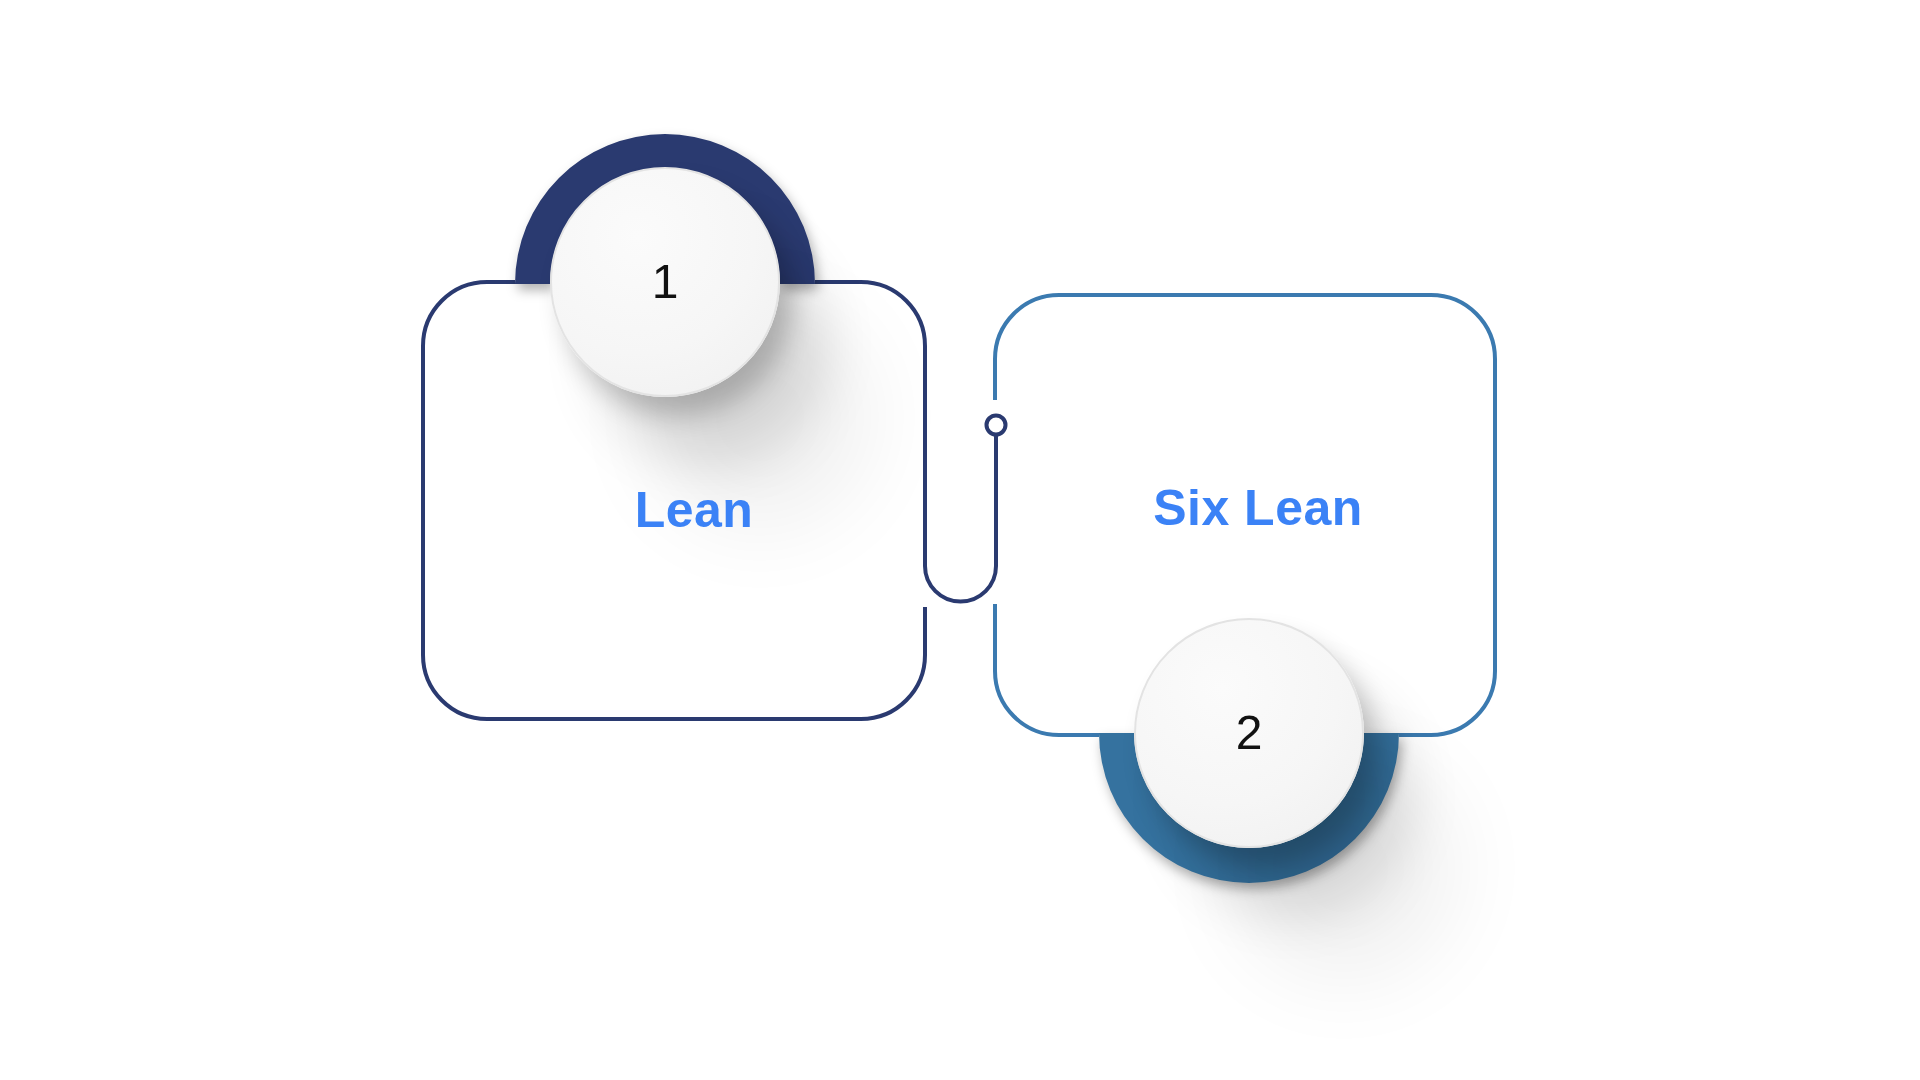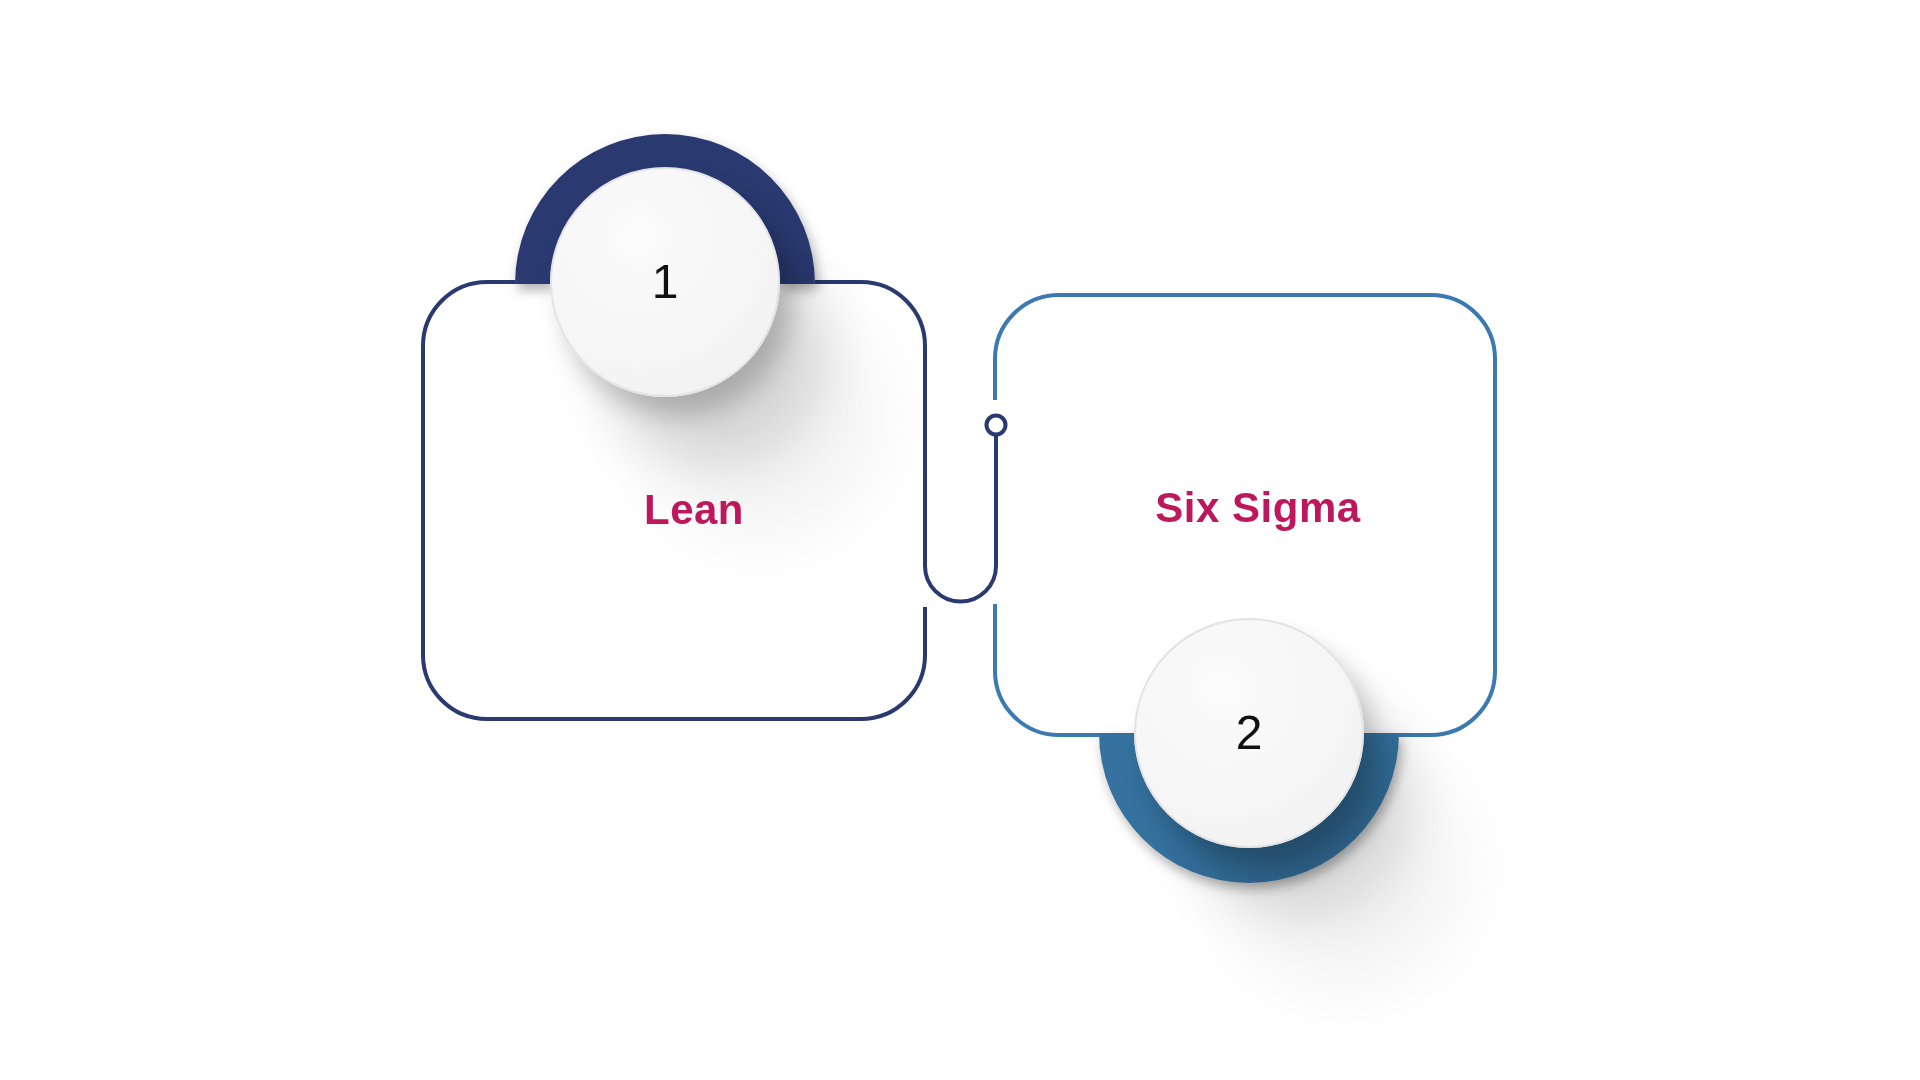--- a/index.html
+++ b/index.html
@@ -29,23 +29,23 @@
     font-size: 48px;
     font-weight: 400;
     color: #111111;
     line-height: 1;
   }
 
   .box-label {
     position: absolute;
     height: 54px; line-height: 54px;
     text-align: center;
-    font-size: 42px;
+    font-size: 50px;
     font-weight: 700;
-    color: #be185d;
+    color: #3b82f6;
     z-index: 3;
     letter-spacing: 0.5px;
   }
   .label-1 { left: 443px; top: 483px; width: 502px; }
   .label-2 { left: 1008px; top: 481px; width: 500px; }
 
   .arc-shadow { filter: drop-shadow(3px 6px 6px rgba(0,0,0,0.30)); }
 </style>
 </head>
 <body>
@@ -74,15 +74,15 @@
   </svg>
 
   <div class="disc disc-1">
     <span class="num">1</span>
   </div>
   <div class="disc disc-2">
     <span class="num">2</span>
   </div>
 
   <div class="box-label label-1">Lean</div>
-  <div class="box-label label-2">Six Sigma</div>
+  <div class="box-label label-2">Six Lean</div>
 
 </div>
 
 </body></html>

